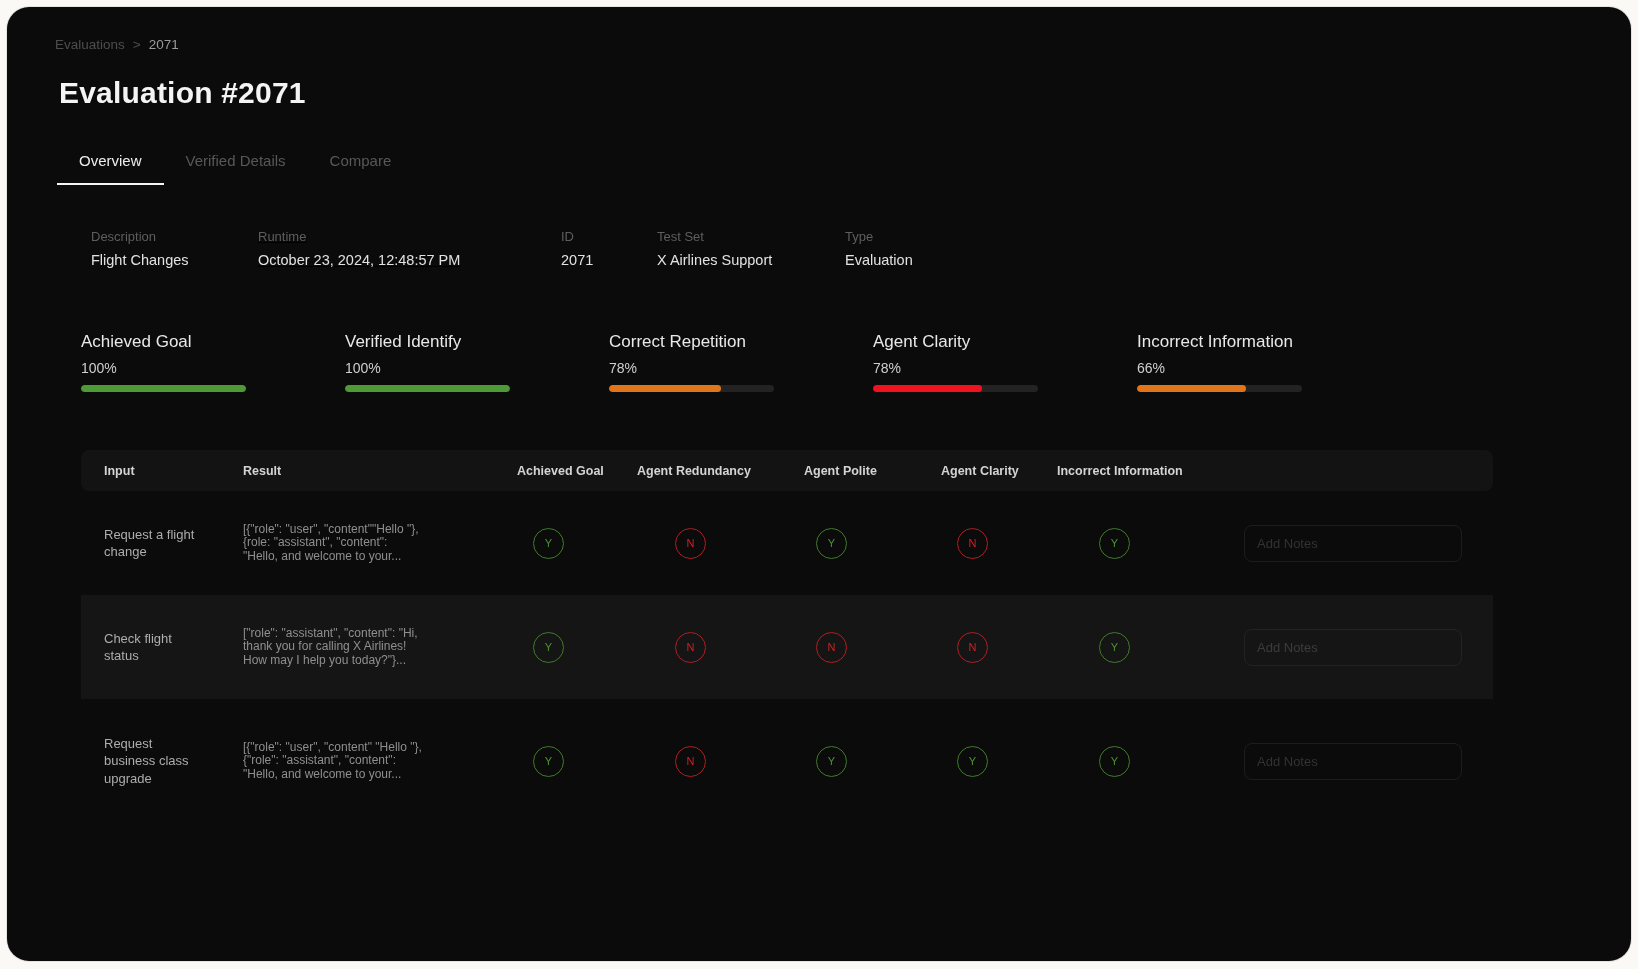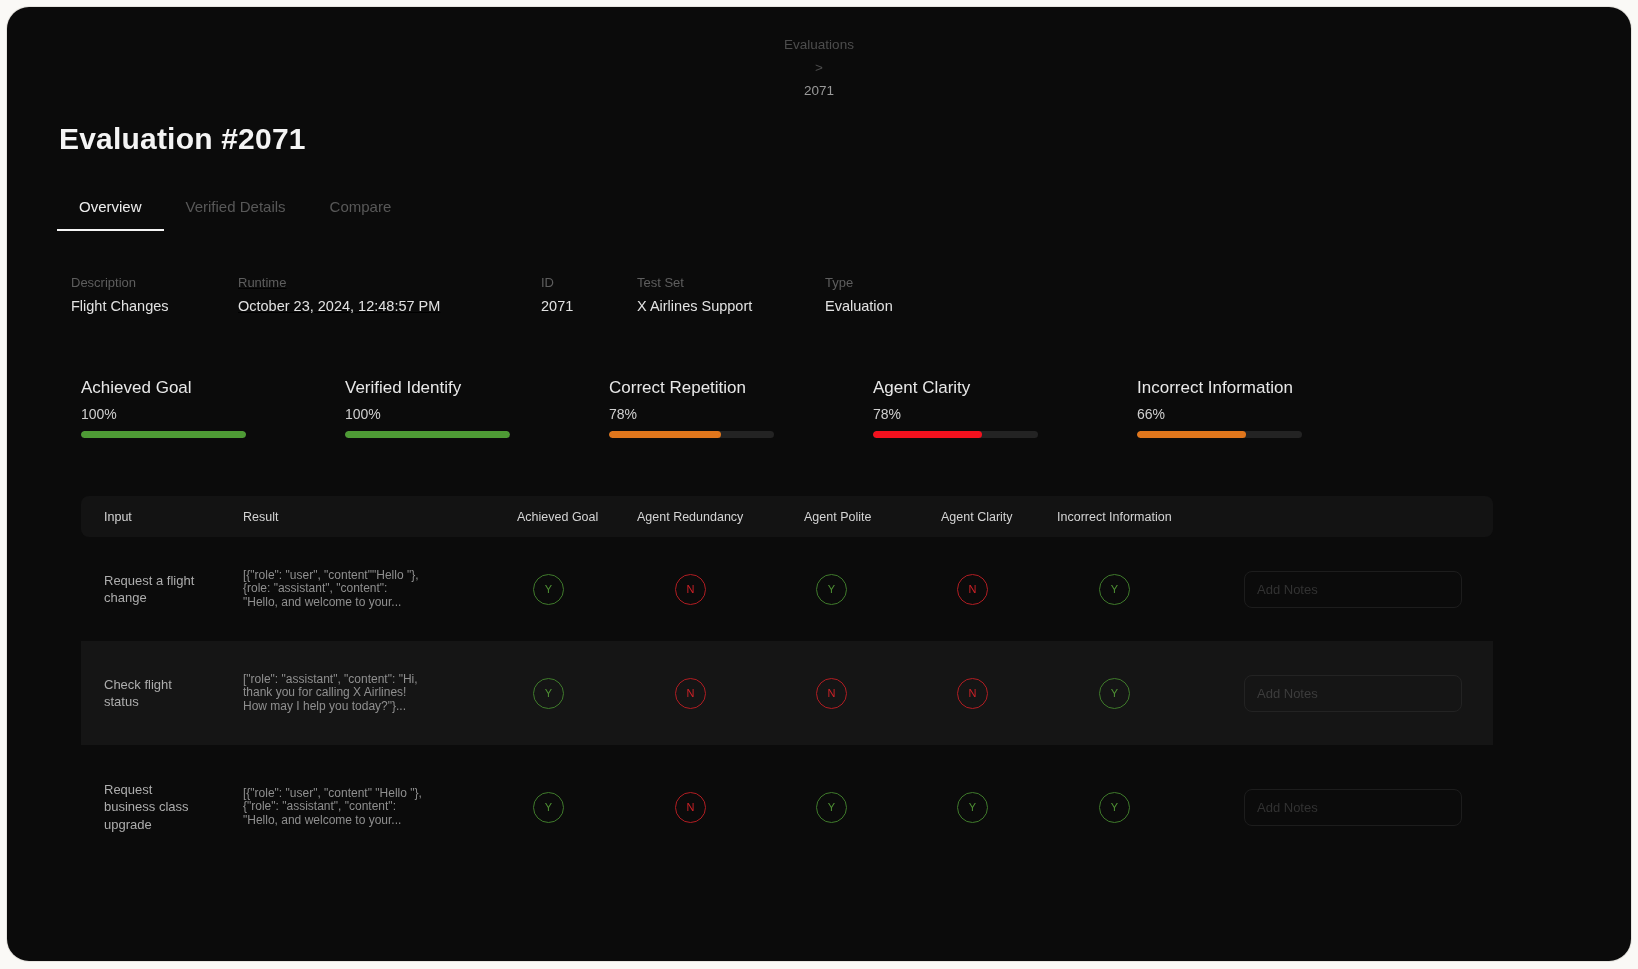--- a/index.html
+++ b/index.html
@@ -14,21 +14,21 @@
   .panel {
     position: absolute; left: 7px; top: 7px; right: 7px; bottom: 8px;
     background: #0b0b0b;
     border-radius: 22px;
     box-shadow: 0 0 0 1px #e6e4df;
     overflow: hidden;
   }
   .content { padding: 30px 48px 0 48px; }
 
   
-  .breadcrumb { font-size: 13.5px; color: #4d4d4d; display: flex; gap: 8px; align-items: center; flex-direction: column; }
+  .breadcrumb { font-size: 13.5px; color: #4d4d4d; display: flex; gap: 8px; align-items: center; }
   .breadcrumb .crumb-root { color: #4d4d4d; cursor: pointer; }
   .breadcrumb .crumb-sep { color: #4d4d4d; }
   .breadcrumb .crumb-current { color: #9a9a9a; }
 
   
   h1.page-title {
     margin: 24px 0 30px 4px;
     font-size: 30px; font-weight: 700; color: #f4f4f4; letter-spacing: 0.2px;
   }
 
@@ -36,21 +36,21 @@
   .tabs { display: flex; gap: 0; margin-left: 2px; margin-bottom: 44px; }
   .tab {
     padding: 12px 22px 14px 22px;
     font-size: 15px; color: #585858;
     cursor: pointer; border-bottom: 2px solid transparent;
     white-space: nowrap;
   }
   .tab.active { color: #ededed; border-bottom-color: #f5f5f5; }
 
   
-  .meta-row { display: flex; margin-left: 16px; margin-bottom: 64px; }
+  .meta-row { display: flex; margin-left: 36px; margin-bottom: 64px; }
   .meta-col:nth-child(1) { width: 167px; }
   .meta-col:nth-child(2) { width: 303px; text-decoration: underline; }
   .meta-col:nth-child(3) { width: 96px; }
   .meta-col:nth-child(4) { width: 188px; }
   .meta-label { font-size: 13px; color: #5e5e5e; margin-bottom: 8px; }
   .meta-value { font-size: 14.5px; color: #e2e2e2; }
 
   
   .metrics-row { display: flex; margin-left: 26px; margin-bottom: 58px; }
   .metric-card { width: 264px; }
@@ -64,21 +64,21 @@
   .thead, .trow {
     display: grid;
     grid-template-columns: 139px 274px 120px 167px 137px 116px 187px 1fr;
     padding-left: 23px;
     align-items: center;
   }
   .thead {
     height: 41px;
     background: #131313;
     border-radius: 8px;
-    font-size: 12.5px; font-weight: 400; color: #d4d4d4;
+    font-size: 12.5px; font-weight: 700; color: #d4d4d4;
   }
   .trow { min-height: 104px; cursor: default; }
   .trow.highlight { background: #151515; }
   .trow:last-child { min-height: 124px; }
 
   .input-cell { font-size: 13px; color: #adadad; line-height: 1.32; max-width: 100px; }
   .result-cell { font-size: 12px; color: #8f8f8f; line-height: 1.12; max-width: 182px; word-break: break-word; }
 
   .badge {
     display: inline-flex; align-items: center; justify-content: center;

